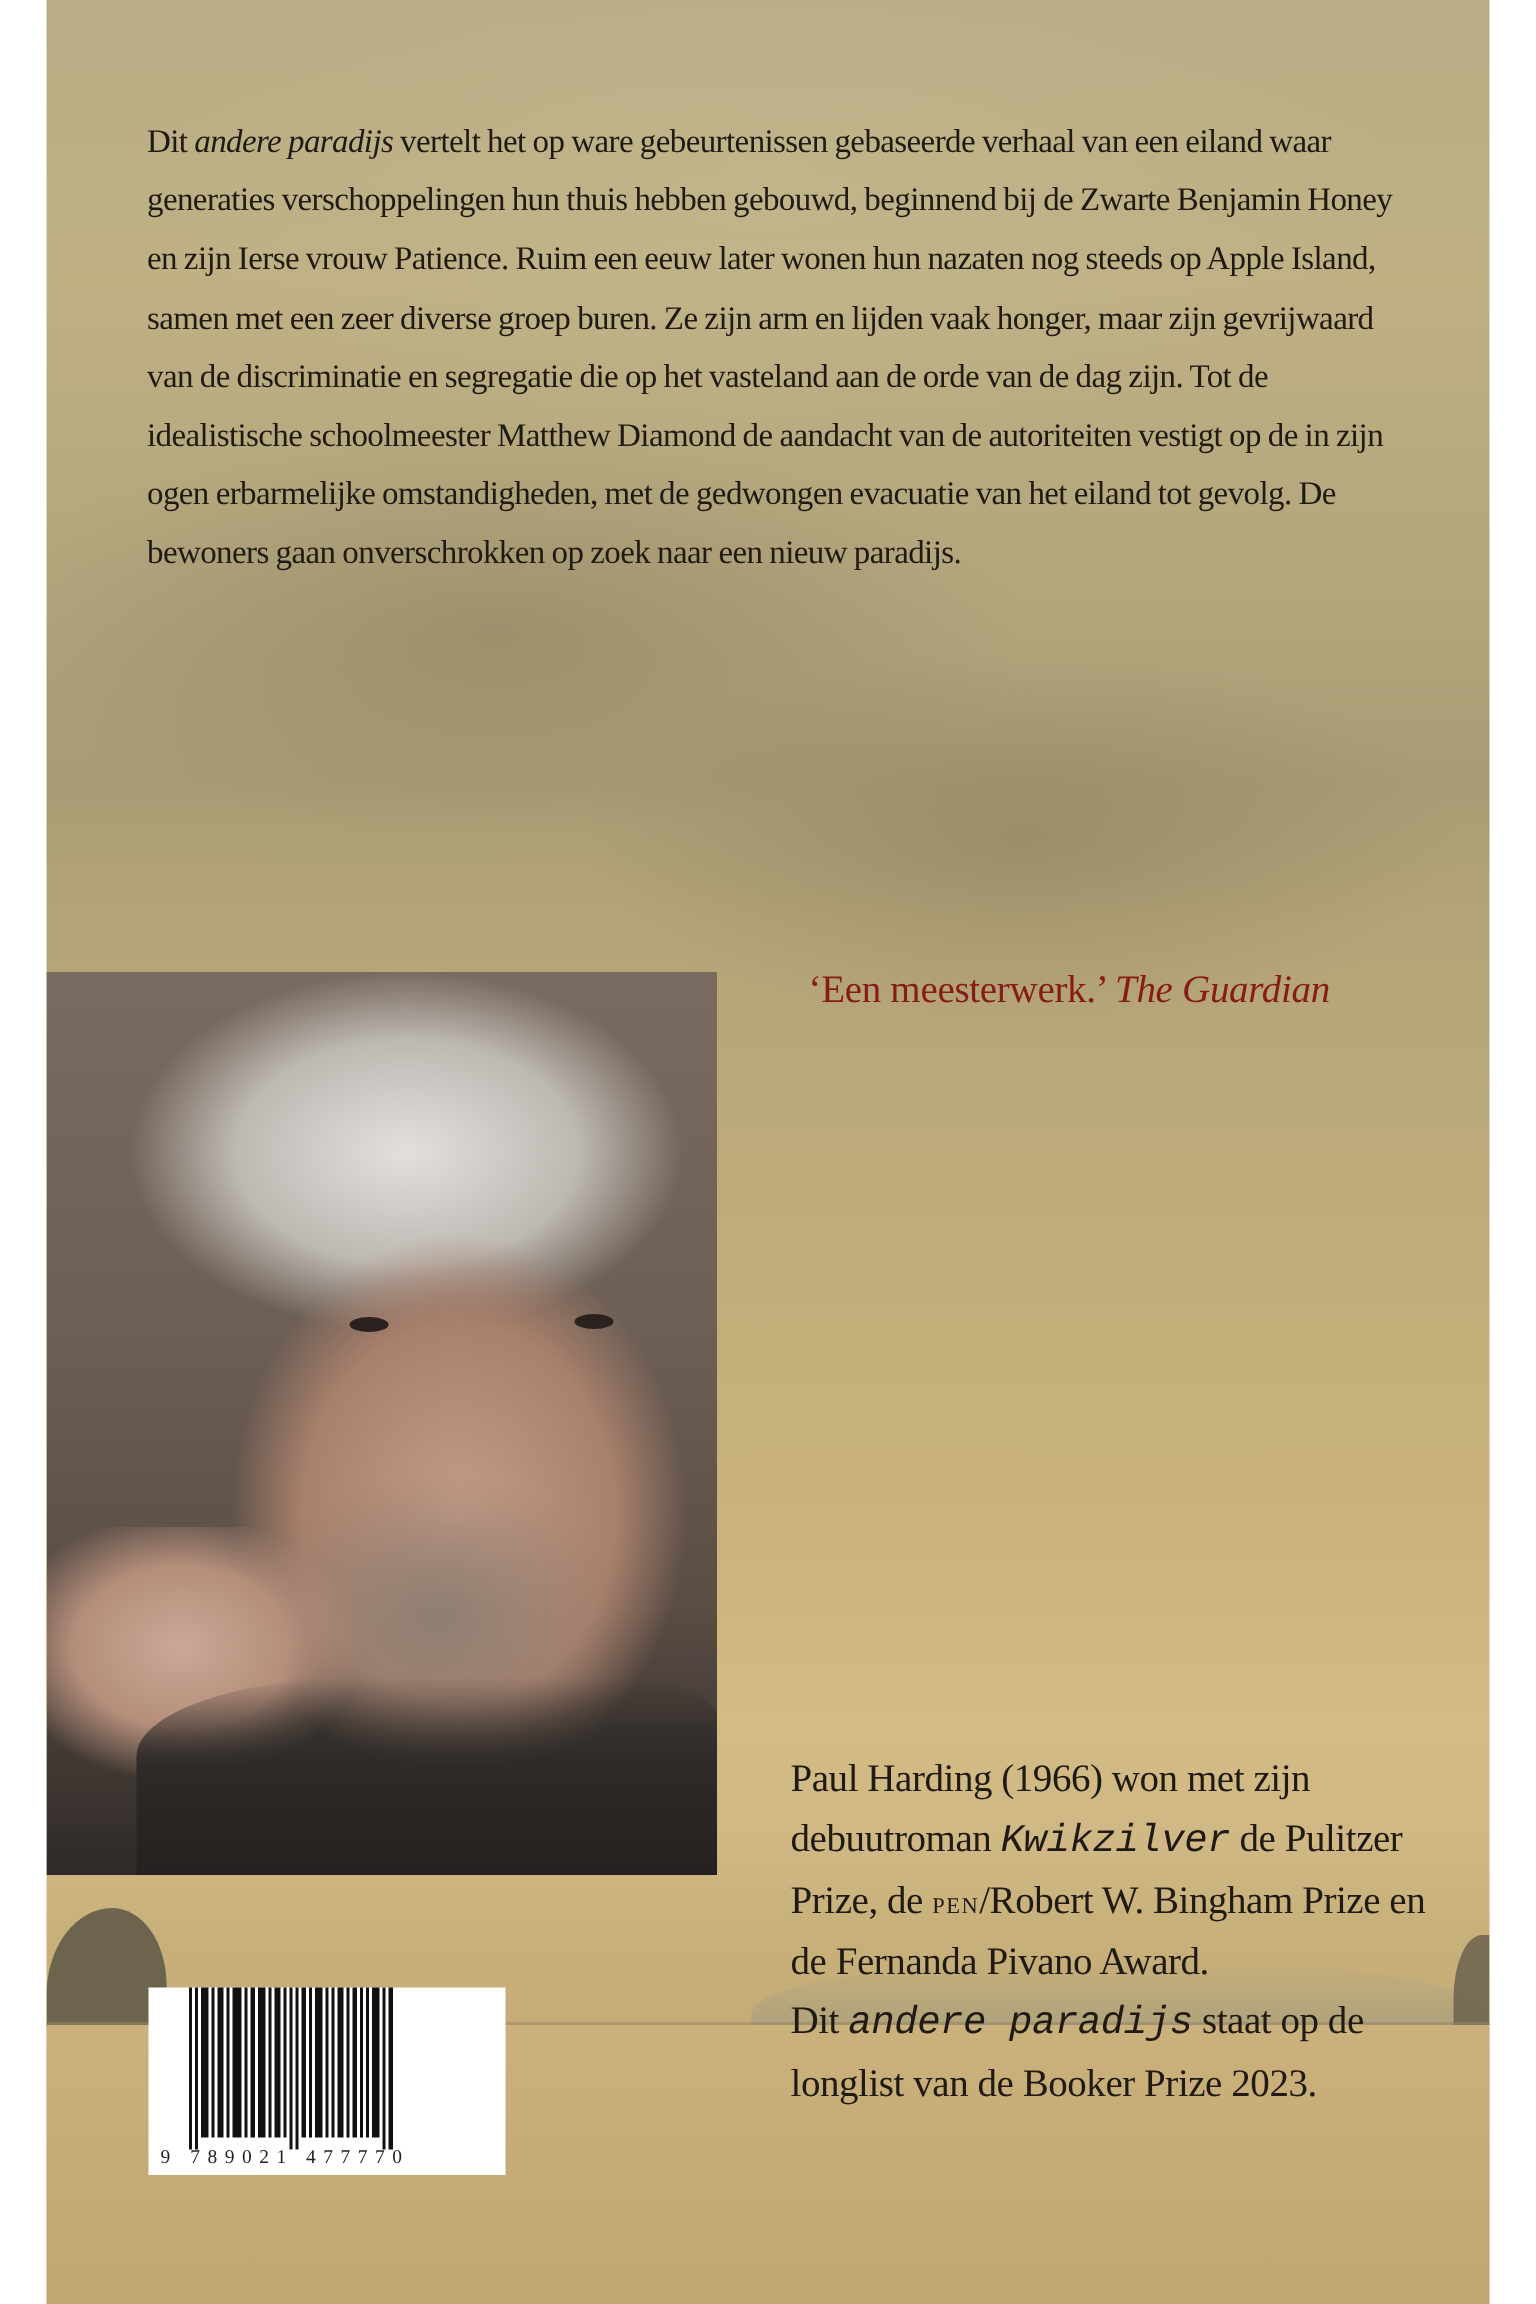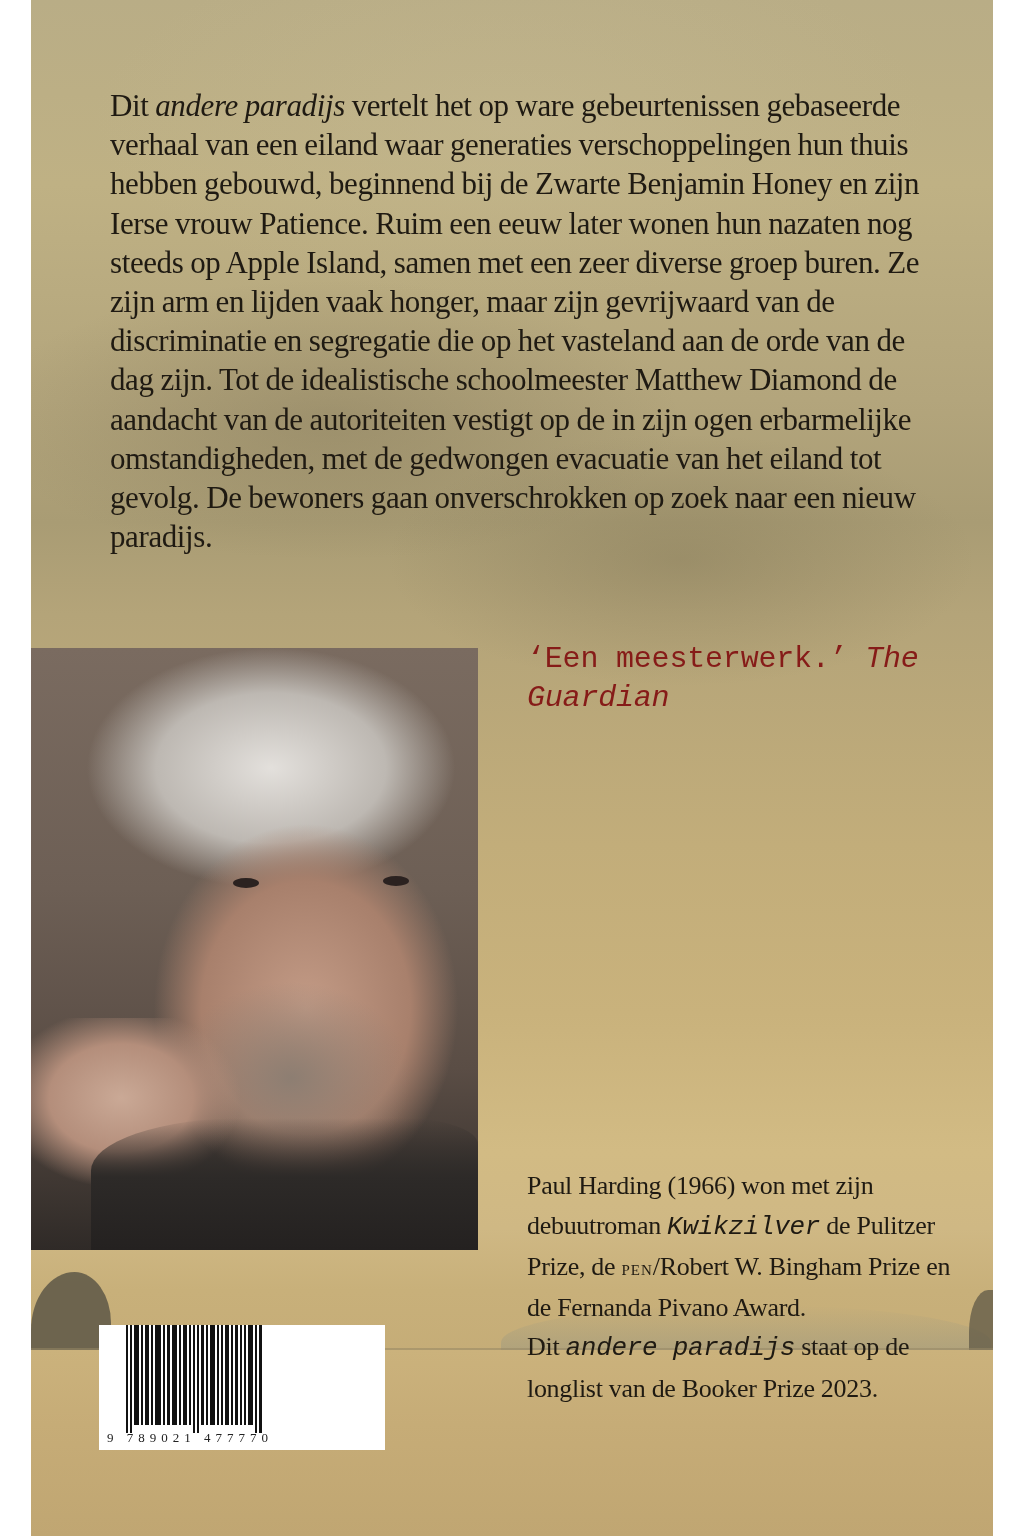--- a/index.html
+++ b/index.html
@@ -84,22 +84,22 @@
     height: 45px;
     background: linear-gradient(180deg, rgba(160,160,140,0.0), rgba(150,150,130,0.45));
     border-radius: 60% 60% 0 0 / 100% 100% 0 0;
   }
 
   .blurb {
     position: absolute;
     left: 67px;
     top: 74px;
     width: 840px;
-    margin: 12px;
-    font-size: 31px;
+    margin: 0;
+    font-size: 22px;
     line-height: 39.2px;
     color: #1f1a12;
     letter-spacing: -0.4px;
     word-spacing: -0.5px;
   }
   .blurb em { font-style: italic; }
 
   .author-photo {
     position: absolute;
     left: 0;
@@ -140,26 +140,25 @@
   .photo-eye.left { left: 202px; top: 230px; }
   .photo-eye.right { left: 352px; top: 228px; }
 
   .quotes {
     position: absolute;
     left: 496px;
     top: 640px;
     width: 420px;
   }
   .quote {
-    font-size: 30px;
+    font-size: 26px;
     line-height: 39px;
     color: #861b18;
-    margin: 0 0 23px 0;
+    margin: 0 0 23px 12px;
     letter-spacing: -0.2px;
-    font-family: Liberation Mono, monospace;
   }
   .quote .source { font-style: italic; }
 
   .bio {
     position: absolute;
     left: 496px;
     top: 1166px;
     width: 440px;
     margin: 0;
     font-size: 26px;
@@ -172,21 +171,21 @@
     font-variant: small-caps;
     text-transform: lowercase;
     letter-spacing: 1px;
     font-size: 22px;
   }
 
   .barcode {
     position: absolute;
     left: 68px;
     top: 1325px;
-    width: 286px;
+    width: 238px;
     height: 125px;
     background: #ffffff;
   }
   .barcode-bars {
     position: absolute;
     left: 27px;
     top: 0;
     width: 190px;
     height: 108px;
     display: flex;

